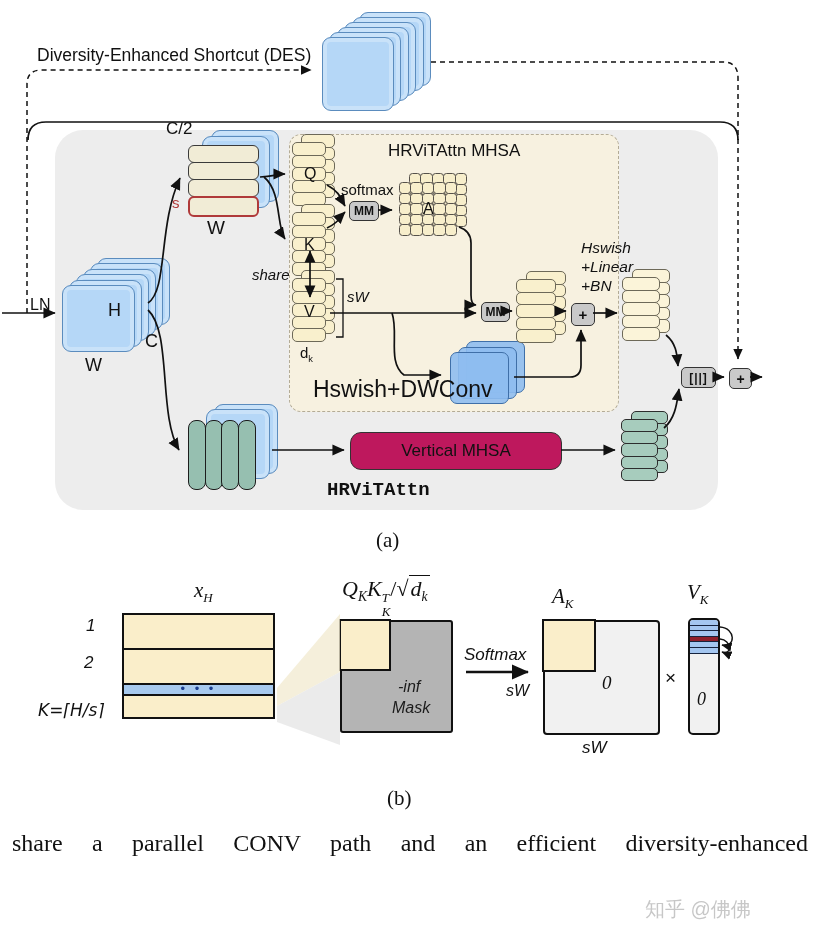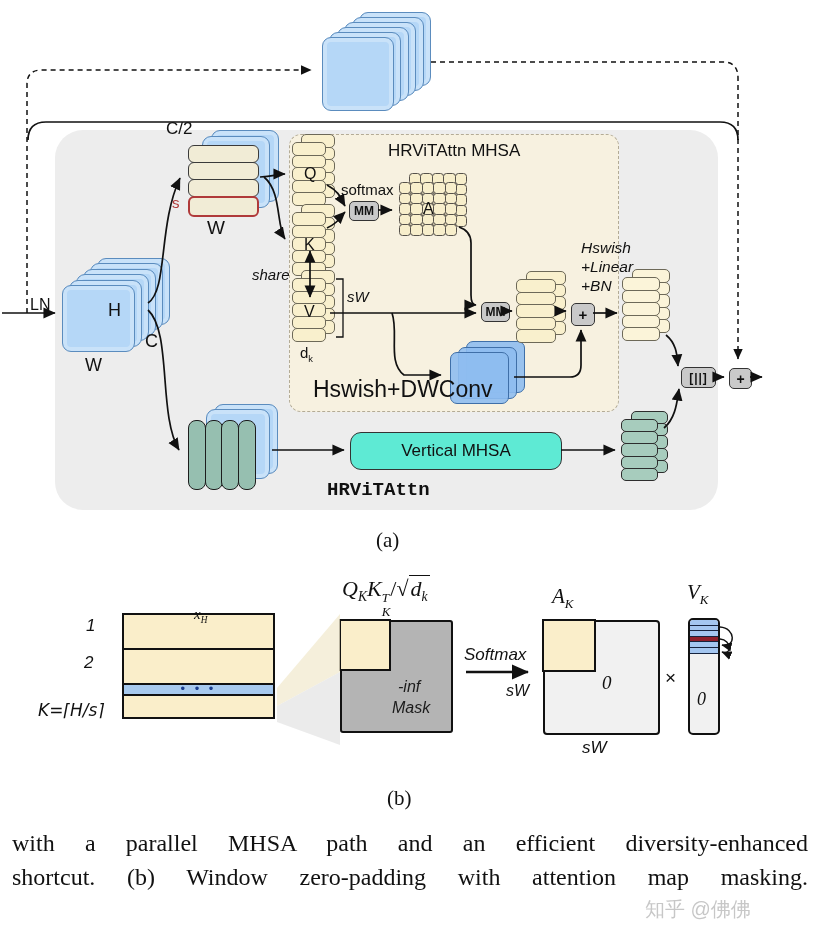--- a/index.html
+++ b/index.html
@@ -24,21 +24,21 @@
   .dwblue{background:rgba(142,188,240,0.9);border:1.4px solid #3f6fa8;border-radius:7px;}
   .tanrow{background:#f9f0cd;border:1.2px solid #6d6958;border-radius:5px;box-sizing:border-box;}
   .tanrow2{background:#fbf4d9;border:1.2px solid #6d6958;border-radius:5px;box-sizing:border-box;}
   .tealrow{background:#a7ccbd;border:1.2px solid #2d2d2d;border-radius:5px;box-sizing:border-box;}
   .acell{background:#f7eecb;border:1.1px solid #55514a;border-radius:3.5px;box-sizing:border-box;}
   .tealcol{background:#96bfb0;border:1.5px solid #1d1d1d;border-radius:8px;box-sizing:border-box;}
   .c2row{background:#f1ecd6;border:1.5px solid #3a3a3a;border-radius:6px;box-sizing:border-box;}
 
   .opbox{position:absolute;background:#c9c9c9;border:1.3px solid #333;border-radius:5px;z-index:4;
          display:flex;align-items:center;justify-content:center;font-weight:bold;}
-  .vmhsa{left:350px;top:432px;width:210px;height:36px;background:#5eead4;border:1.5px solid #333;
+  .vmhsa{left:350px;top:432px;width:210px;height:36px;background:#be185d;border:1.5px solid #333;
          border-radius:11px;z-index:3;display:flex;align-items:center;justify-content:center;font-size:17px;}
 
   
   .xh-rect{left:122px;top:613px;width:153px;height:106px;border:2.6px solid #111;z-index:2;box-sizing:border-box;background:#faeeca;}
   .xh-row{box-sizing:border-box;width:100%;}
   .zp-box{left:122px;top:721px;width:153px;height:25px;border:2.3px dashed #111;z-index:2;box-sizing:border-box;
           display:flex;align-items:center;justify-content:center;}
   .qkmat{left:340px;top:620px;width:113px;height:113px;background:#b4b4b4;border:2.6px solid #111;
          border-radius:3px;z-index:2;box-sizing:border-box;}
   .qktan{position:absolute;left:-2.6px;top:-2.6px;width:52px;height:52px;background:#faeeca;border:2.6px solid #111;box-sizing:border-box;}
@@ -73,20 +73,21 @@
   <div class="lbl" style="left:388px;top:141px;font-size:17px;">HRViTAttn MHSA</div>
 
   <div class="gen" style="left:322px;top:37px;">
       <div class="bluesq" style="position: absolute; left: 37px; top: -25px; width: 70px; height: 72px;"></div>
       <div class="bluesq" style="position: absolute; left: 29.6px; top: -20px; width: 70px; height: 72px;"></div>
       <div class="bluesq" style="position: absolute; left: 22.2px; top: -15px; width: 70px; height: 72px;"></div>
       <div class="bluesq" style="position: absolute; left: 14.8px; top: -10px; width: 70px; height: 72px;"></div>
       <div class="bluesq" style="position: absolute; left: 7.4px; top: -5px; width: 70px; height: 72px;"></div>
       <div class="bluesq" style="position: absolute; left: 0px; top: 0px; width: 70px; height: 72px;"></div>
     </div>
+  <div class="lbl" style="left:37px;top:45px;font-size:17.5px;">Diversity-Enhanced Shortcut (DES)</div>
 
   <div class="gen" style="left:62px;top:285px;">
       <div class="bluesq" style="position: absolute; left: 35px; top: -27px; width: 71px; height: 65px;"></div>
       <div class="bluesq" style="position: absolute; left: 28px; top: -21.6px; width: 71px; height: 65px;"></div>
       <div class="bluesq" style="position: absolute; left: 21px; top: -16.2px; width: 71px; height: 65px;"></div>
       <div class="bluesq" style="position: absolute; left: 14px; top: -10.8px; width: 71px; height: 65px;"></div>
       <div class="bluesq" style="position: absolute; left: 7px; top: -5.4px; width: 71px; height: 65px;"></div>
       <div class="bluesq" style="position: absolute; left: 0px; top: 0px; width: 71px; height: 65px;"></div>
     </div>
   <div class="lbl" style="left:108px;top:300px;font-size:18px;z-index:3;">H</div>
@@ -270,21 +271,21 @@
       <div class="tealrow" style="position: absolute; left: 10px; top: 40.8px; width: 37px; height: 13.2px;"></div>
       <div class="tealrow" style="position: absolute; left: 0px; top: 0px; width: 37px; height: 13.2px;"></div>
       <div class="tealrow" style="position: absolute; left: 0px; top: 12.2px; width: 37px; height: 13.2px;"></div>
       <div class="tealrow" style="position: absolute; left: 0px; top: 24.4px; width: 37px; height: 13.2px;"></div>
       <div class="tealrow" style="position: absolute; left: 0px; top: 36.6px; width: 37px; height: 13.2px;"></div>
       <div class="tealrow" style="position: absolute; left: 0px; top: 48.8px; width: 37px; height: 13.2px;"></div>
     </div>
   <div class="lbl mono" style="left:327px;top:479px;font-size:19px;font-weight:bold;">HRViTAttn</div>
   <div class="lbl ser" style="left:376px;top:528px;font-size:21px;">(a)</div>
 
-  <div class="lbl mser" style="left:194px;top:606px;font-size:15px;">
+  <div class="lbl mser" style="left:194px;top:578px;font-size:21px;">
     <span>x</span><sub>H</sub>
   </div>
   <div class="lbl it" style="left:86px;top:616px;font-size:17px;">1</div>
   <div class="lbl it" style="left:84px;top:653px;font-size:17px;">2</div>
   <div class="lbl it" style="left:38px;top:700px;font-size:17px;font-family:'DejaVu Sans',sans-serif;">K=⌈H/s⌉</div>
 
   <div class="abs xh-rect">
     <div class="xh-row" style="height:35px;background:#faeeca;border-bottom:2.8px solid #111;"></div>
     <div class="xh-row" style="height:35px;background:#faeeca;border-bottom:2.8px solid #111;"></div>
     <div class="xh-row" style="height:11px;background:#a7c9ee;border-bottom:2.4px solid #111;text-align:center;line-height:8px;font-size:13px;color:#1a3d8f;letter-spacing:3px;">• • •</div>
@@ -375,18 +376,17 @@
 
     <path class="ln-solid" d="M272,450 H344" marker-end="url(#arr)"></path>
     <path class="ln-solid" d="M561,450 H615" marker-end="url(#arr)"></path>
 
     <path class="ln-solid" style="stroke-width:2.4;" d="M466,672 H528" marker-end="url(#arr)"></path>
     <path class="ln-solid" style="stroke-width:1.4;" d="M720,627 C736,628 736,648 722,645" marker-end="url(#arr)"></path>
     <path class="ln-solid" style="stroke-width:1.4;" d="M720,639 C732,640 732,656 722,652" marker-end="url(#arr)"></path>
   </svg>
 
   <div class="caption">
-    <div class="capline">with a parallel MHSA path and an efficient diversity-enhanced</div>
-    <div class="capline">shortcut. (b) Window zero-padding with attention map masking.</div>
+    <div class="capline">share a parallel CONV path and an efficient diversity-enhanced</div>
   </div>
   <div class="watermark">知乎 @佛佛</div>
 
 </div>
 
 </body></html>

